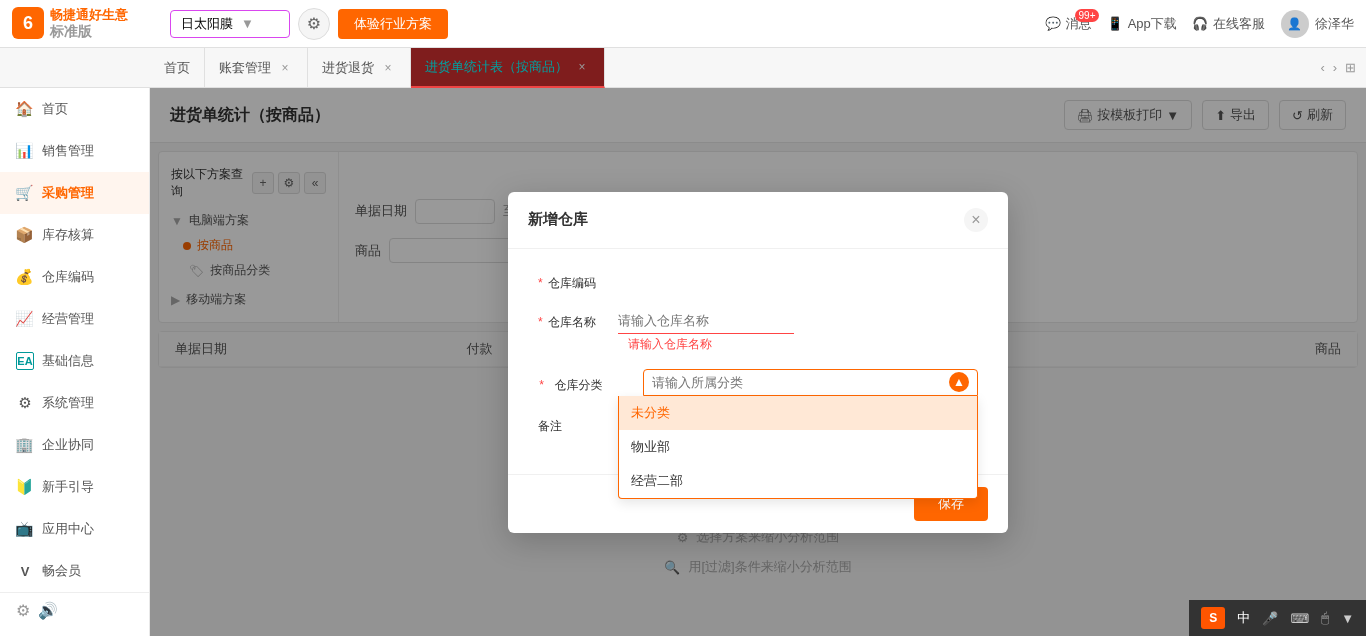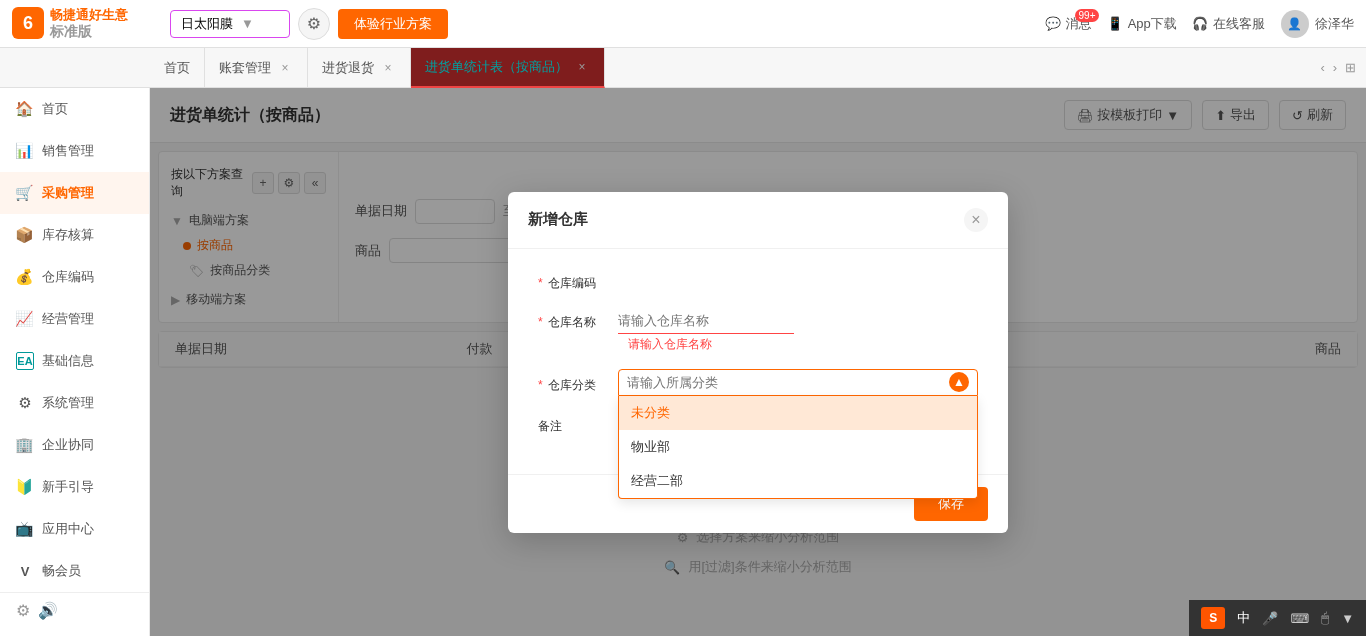--- a/index.html
+++ b/index.html
@@ -568,26 +568,26 @@
               <div class="form-input-wrapper" style="flex:1;">
                 <input class="form-input error" placeholder="请输入仓库名称" style="">
               </div>
             </div>
             <div style="margin-left:90px;">
               <span class="error-msg" style="position:static;display:block;margin-top:2px;">请输入仓库名称</span>
             </div>
           </div>
 
           <div class="form-row" style="align-items:flex-start;">
-            <div class="form-label" style="padding-top:8px;">
+            <div class="form-label" style="padding-top:8px;font-family:Liberation Mono, monospace;">
               <span class="required-star">*</span>
               <span>仓库分类</span>
             </div>
             <div style="flex:1;position:relative;">
-              <div style="display:flex;align-items:center;border:1px solid #ff6600;border-radius:4px 4px 0 0;position:relative;">
+              <div style="display:flex;align-items:center;border:1px solid #ff6600;border-radius:4px 4px 0 0;position:relative;margin-left:25px;">
                 <input class="form-input" style="border: none; padding: 5px 30px 5px 8px; width: 100%;" placeholder="请输入所属分类">
                 <div style="position:absolute;right:8px;top:50%;transform:translateY(-50%);background:#ff6600;border-radius:50%;width:20px;height:20px;display:flex;align-items:center;justify-content:center;cursor:pointer;color:white;font-size:12px;">▲</div>
               </div>
 
               <div class="dropdown-menu">
                 <div class="dropdown-item active">未分类</div>
                 <div class="dropdown-item">物业部</div>
                 <div class="dropdown-item">经营二部</div>
               </div>
             </div>

